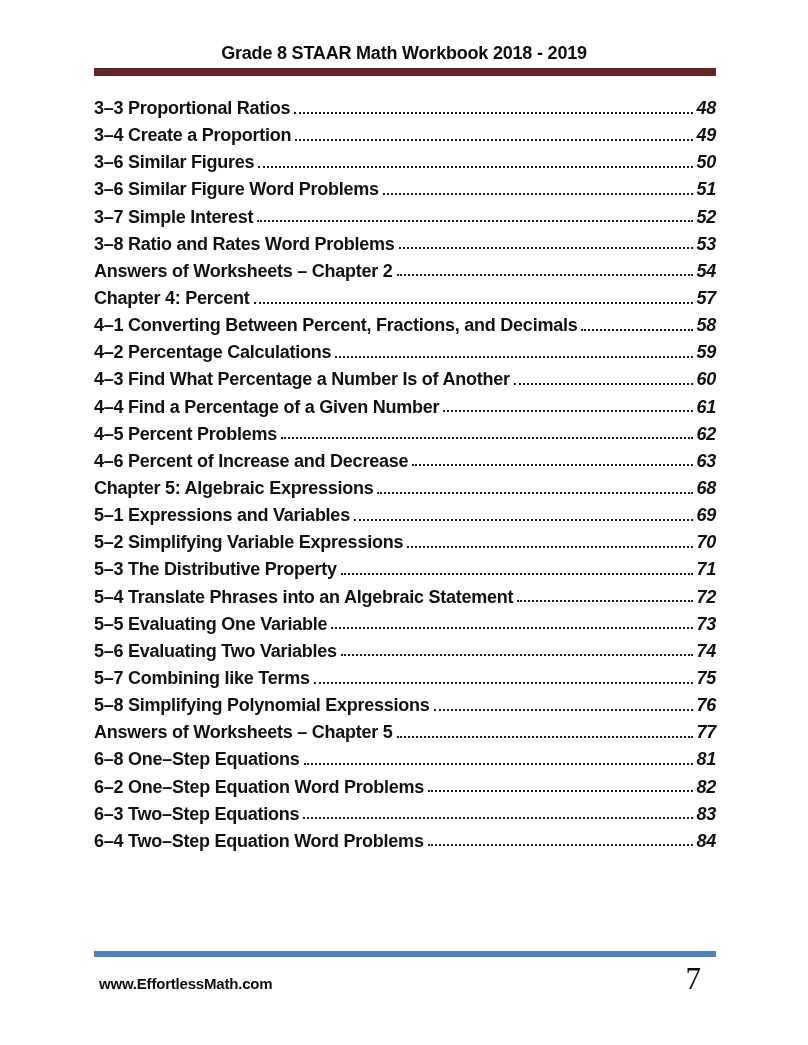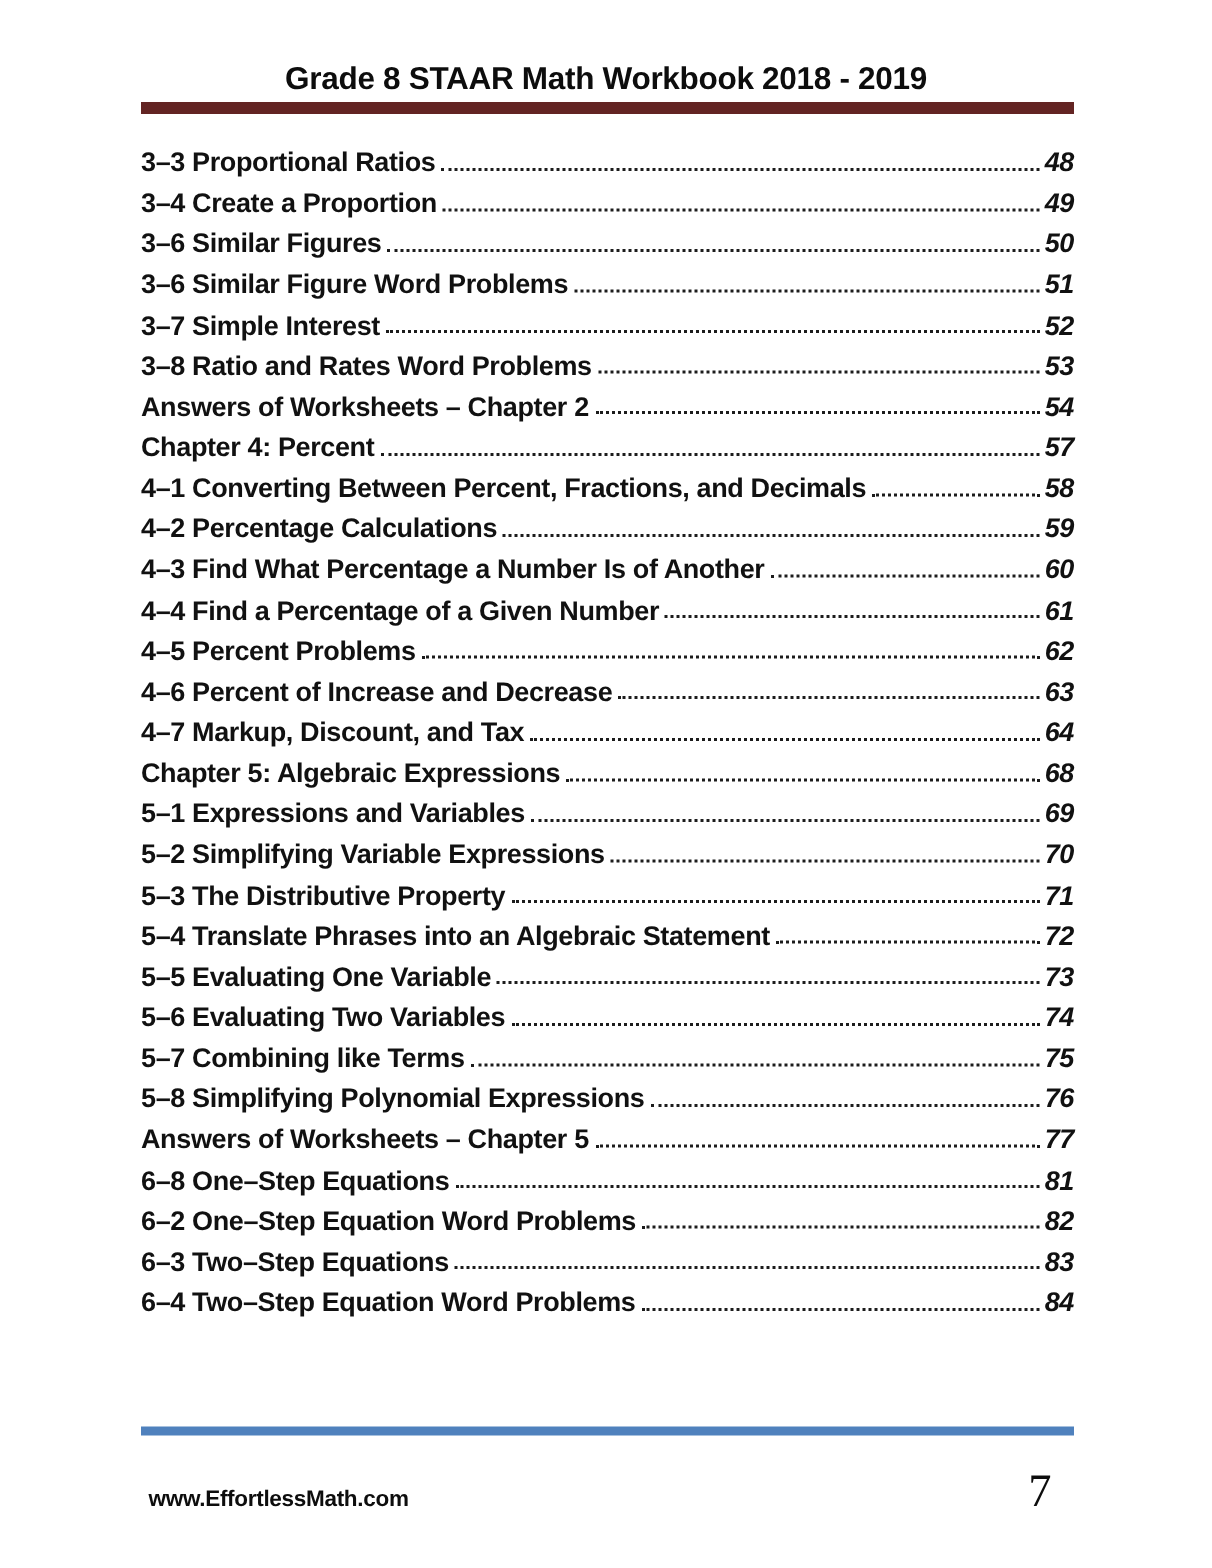--- a/index.html
+++ b/index.html
@@ -9,21 +9,21 @@
     height: 1045px;
     background: #ffffff;
     overflow: hidden;
     font-family: "Liberation Sans", "DejaVu Sans", sans-serif;
     color: #111;
   }
   
   .header-title {
     padding-top: 44px;
     text-align: center;
-    font-size: 21px;
+    font-size: 18px;
     font-weight: bold;
     font-stretch: condensed;
     letter-spacing: -0.2px;
     color: #0d0d0d;
     line-height: 18px;
   }
   .header-rule {
     margin: 6px 92px 0 94px;
     height: 8px;
   }
@@ -57,21 +57,21 @@
     position: absolute;
     left: 94px;
     right: 92px;
     top: 951px;
   }
   .footer-rule { height: 6px; }
   .footer-row {
     display: flex;
     align-items: baseline;
     justify-content: space-between;
-    margin-top: 20px;
+    margin-top: 5px;
   }
   .footer-site {
     font-size: 15px;
     font-weight: bold;
     font-stretch: condensed;
     letter-spacing: -0.2px;
     color: #0d0d0d;
     padding-left: 5px;
   }
   .footer-pagenum {
@@ -157,25 +157,20 @@
         <span class="toc-label">4–5 Percent Problems</span>
         <span class="toc-leader"></span>
         <span class="toc-page">62</span>
       </div>
       <div class="toc-row">
         <span class="toc-label">4–6 Percent of Increase and Decrease</span>
         <span class="toc-leader"></span>
         <span class="toc-page">63</span>
       </div>
       <div class="toc-row">
-        <span class="toc-label">4–7 Markup, Discount, and Tax</span>
-        <span class="toc-leader"></span>
-        <span class="toc-page">64</span>
-      </div>
-      <div class="toc-row">
         <span class="toc-label">Chapter 5: Algebraic Expressions</span>
         <span class="toc-leader"></span>
         <span class="toc-page">68</span>
       </div>
       <div class="toc-row">
         <span class="toc-label">5–1 Expressions and Variables</span>
         <span class="toc-leader"></span>
         <span class="toc-page">69</span>
       </div>
       <div class="toc-row">

